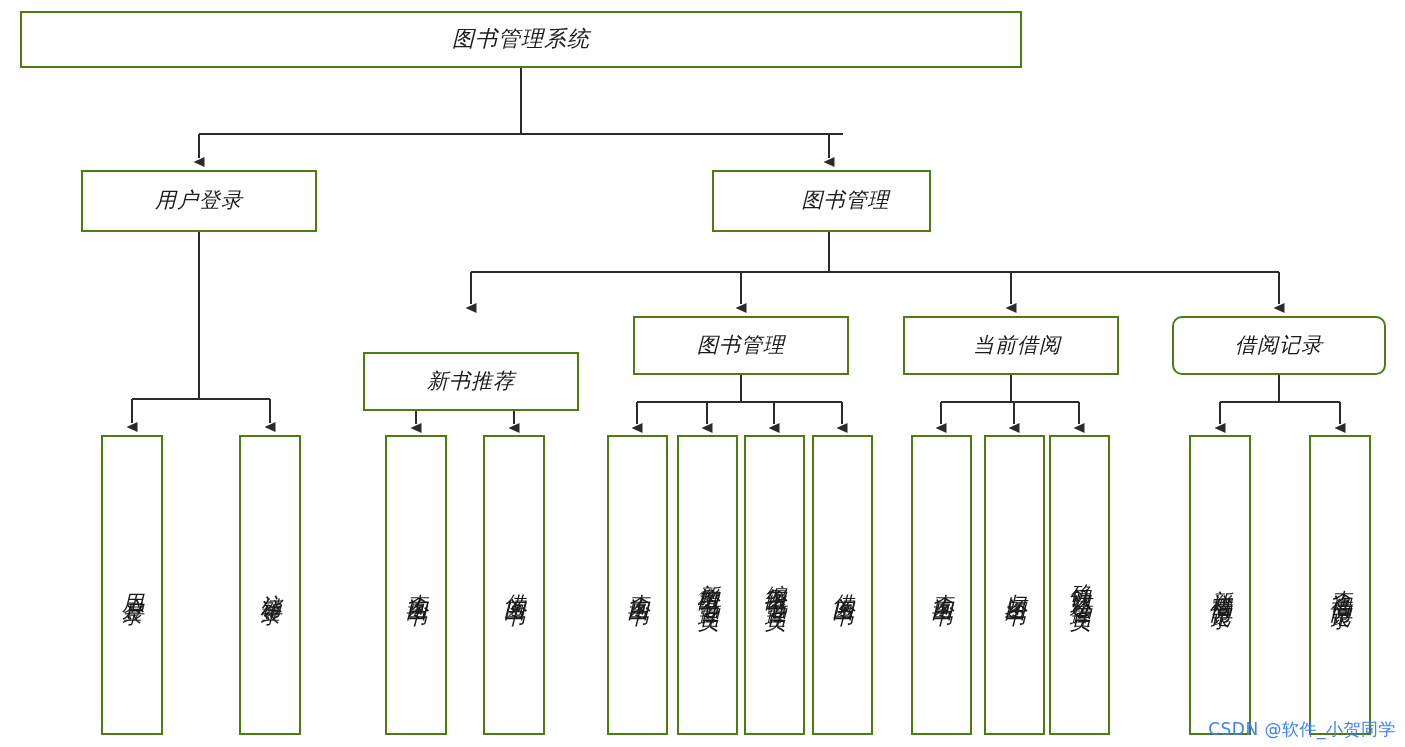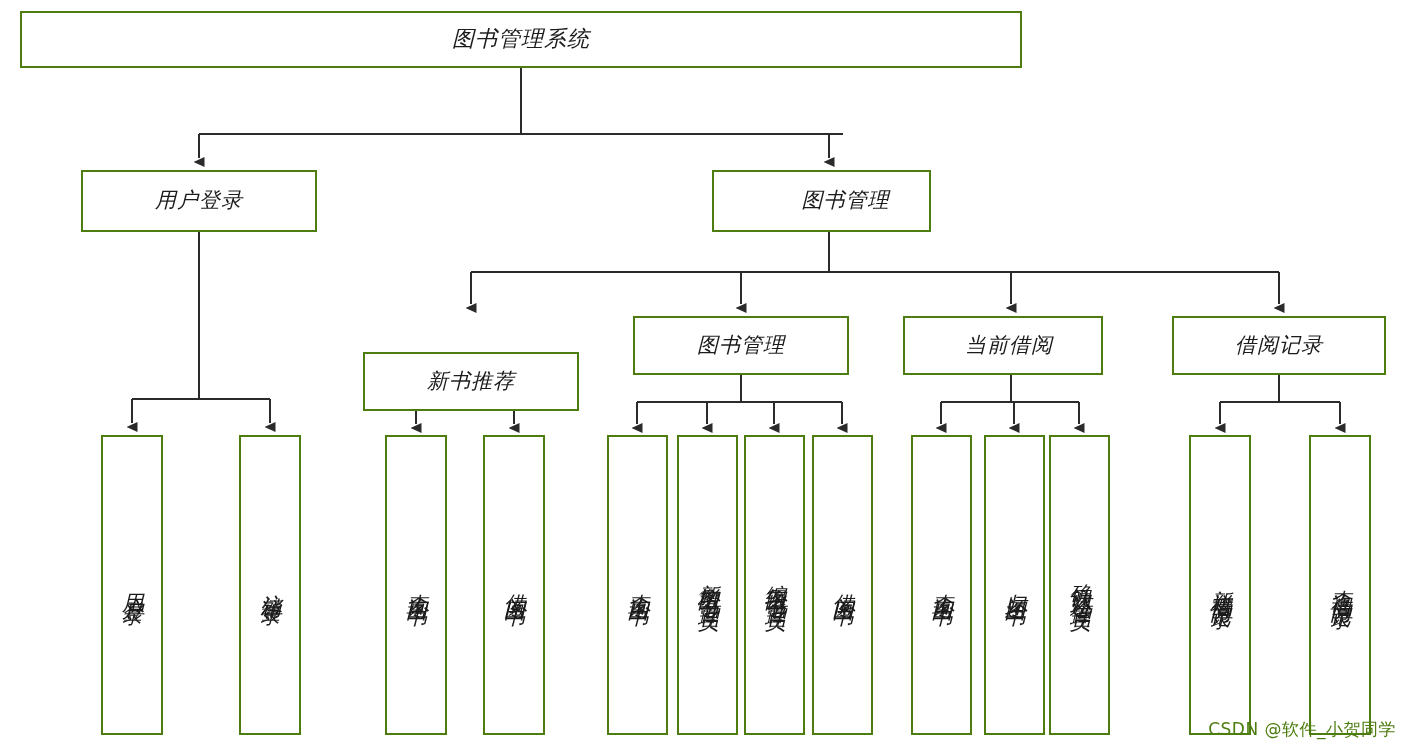--- a/index.html
+++ b/index.html
@@ -58,21 +58,21 @@
     letter-spacing:4px;
     line-height:1;
     white-space:nowrap;
     max-height:100%;
   }
   .watermark{
     position:absolute;
     right:9px;
     bottom:6px;
     font-size:17px;
-    color:#4d7c0f;
+    color:#3b82f6;
     letter-spacing:0.5px;
     z-index:6;
     white-space:nowrap;
     font-family:"DejaVu Sans","Liberation Sans",sans-serif;
   }
 </style>
 </head>
 <body>
 
 <div id="stage">
@@ -137,24 +137,24 @@
   <div class="node h" style="left: 712px; top: 170px; width: 219px; height: 62px; padding-left: 48px;">
     <span class="lbl">图书管理</span>
   </div>
 
   <div class="node h" style="left: 363px; top: 316px; width: 216px; height: 59px; margin-top: 36px;">
     <span class="lbl">新书推荐</span>
   </div>
   <div class="node h" style="left: 633px; top: 316px; width: 216px; height: 59px;">
     <span class="lbl">图书管理</span>
   </div>
-  <div class="node h" style="left: 903px; top: 316px; width: 200px; height: 59px; padding-left: 12px;">
+  <div class="node h" style="left: 903px; top: 316px; width: 216px; height: 59px; padding-left: 12px;">
     <span class="lbl">当前借阅</span>
   </div>
-  <div class="node h" style="left: 1172px; top: 316px; width: 214px; height: 59px;">
+  <div class="node h" style="left: 1172px; top: 316px; width: 214px; height: 59px; border-radius: 10px;">
     <span class="lbl">借阅记录</span>
   </div>
 
   <div class="node v" style="left: 101px; top: 435px; width: 62px; height: 300px;">
     <span class="lbl">用户登录</span>
   </div>
   <div class="node v" style="left: 239px; top: 435px; width: 62px; height: 300px;">
     <span class="lbl">注销登录</span>
   </div>
   <div class="node v" style="left: 385px; top: 435px; width: 62px; height: 300px;">

